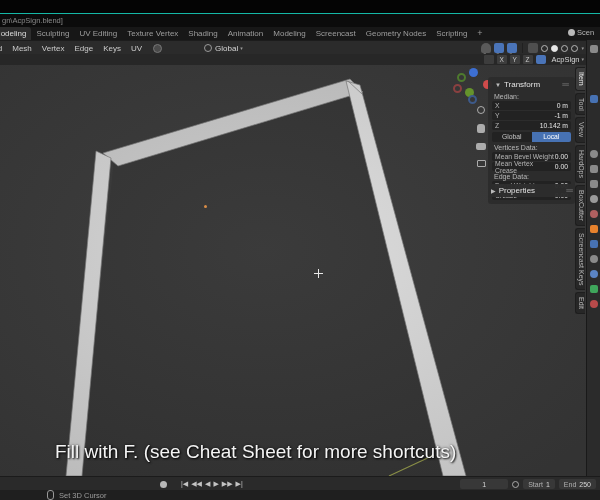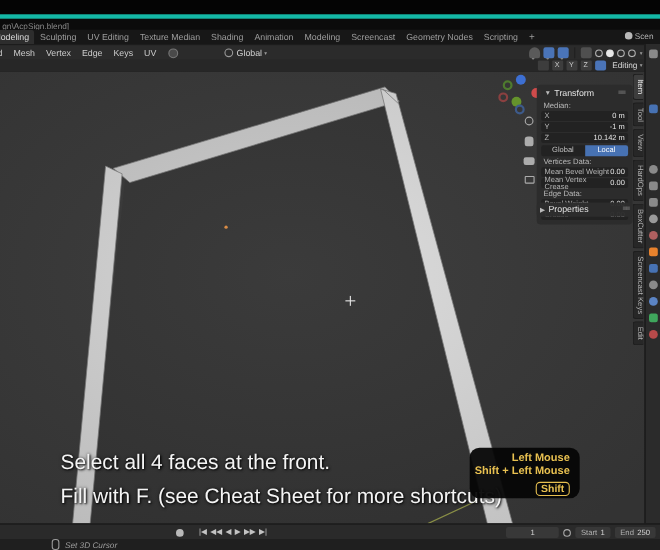--- a/index.html
+++ b/index.html
@@ -2,21 +2,21 @@
 <html><head>
 <meta charset="utf-8">
 <style>
   html,body{margin:0;padding:0;background:#000;}
   .app{position:relative;width:600px;height:500px;overflow:hidden;
        font-family:"Liberation Sans",sans-serif;background:#000;
        -webkit-font-smoothing:antialiased;}
   .abs{position:absolute;}
   
   .title-band{left:0;top:0;width:600px;height:13px;background:#040404;}
-  .title-row{left:0;top:13px;width:600px;height:14px;background:#0b0b0b;border-top:4px solid #14b8a6;}
+  .title-row{left:0;top:13px;width:600px;height:14px;background:#0b0b0b;border-top:1px solid #14b8a6;}
   .title-text{position:absolute;left:2px;top:2px;font-size:7.5px;color:#8a8a8a;white-space:nowrap;}
   
   .tabs-row{left:0;top:27px;width:600px;height:13px;background:#171717;display:flex;align-items:stretch;overflow:hidden;}
   .ws-tab{font-size:8px;color:#9d9d9d;padding:2px 5px 0 5px;white-space:nowrap;}
   .ws-tab.active{background:#2d2d2d;color:#dcdcdc;border-radius:3px 3px 0 0;}
   .ws-add{font-size:9px;color:#9d9d9d;padding:1px 5px 0 5px;}
   .scene-sel{position:absolute;right:0;top:1px;display:flex;align-items:center;gap:2px;width:32px;overflow:hidden;}
   .scene-ico{width:7px;height:7px;border-radius:50%;background:#b9b9b9;flex:none;}
   .scene-txt{font-size:7.5px;color:#b5b5b5;white-space:nowrap;}
   
@@ -90,38 +90,38 @@
   .autokey{width:7px;height:7px;border-radius:50%;background:#b9b9b9;margin-left:160px;}
   .play-btns{display:flex;gap:3px;margin-left:14px;}
   .pb{font-size:7px;color:#c3c3c3;line-height:12px;}
   .tl-right{margin-left:auto;display:flex;align-items:center;gap:4px;padding-right:4px;}
   .tl-field{background:#383838;border-radius:2px;height:10px;display:flex;align-items:center;gap:3px;padding:0 5px;font-size:7px;color:#d6d6d6;}
   .tl-field .lab{color:#b0b0b0;}
   .clock-ico{width:7px;height:7px;border:1px solid #aaa;border-radius:50%;box-sizing:border-box;}
   
   .statusbar{left:0;top:490px;width:600px;height:10px;background:#1f1f1f;display:flex;align-items:center;}
   .mouse-ico{width:5px;height:8px;border:1px solid #999;border-radius:3px;margin-left:47px;}
-  .status-text{font-size:7.5px;color:#9c9c9c;margin-left:5px;font-style:italic;}
+  .status-text{font-size:7.5px;color:#9c9c9c;margin-left:5px;}
 </style>
 </head>
 <body>
 
 <div class="app">
 
   <div class="abs title-band"></div>
   <div class="abs title-row">
     <span class="title-text">gn\AcpSign.blend]</span>
   </div>
 
   <div class="abs tabs-row">
     <div style="display:flex;margin-left:-11px;">
       <span class="ws-tab active">Modeling</span>
       <span class="ws-tab">Sculpting</span>
       <span class="ws-tab">UV Editing</span>
-      <span class="ws-tab">Texture Median</span>
+      <span class="ws-tab">Texture Vertex</span>
       <span class="ws-tab">Shading</span>
       <span class="ws-tab">Animation</span>
       <span class="ws-tab">Modeling</span>
       <span class="ws-tab">Screencast</span>
       <span class="ws-tab">Geometry Nodes</span>
       <span class="ws-tab">Scripting</span>
       <span class="ws-add">+</span>
     </div>
     <div class="scene-sel">
       <span class="scene-ico"></span>
@@ -156,21 +156,21 @@
       <span class="chev">▾</span>
     </div>
   </div>
 
   <div class="abs tool-row">
     <span class="mirror-ico"></span>
     <span class="xyz-btn">X</span>
     <span class="xyz-btn">Y</span>
     <span class="xyz-btn">Z</span>
     <span class="tool-blue"></span>
-    <span class="options-lbl dd">Editing</span>
+    <span class="options-lbl dd">AcpSign</span>
   </div>
 
   <div class="abs viewport">
     <svg width="586" height="411" viewBox="0 0 586 411">
 
       <polygon points="114,96 349,28 447,411 80,411" fill="#373737"></polygon>
 
       <polygon points="103,88 350,14 363,27 118,101" fill="#cbcbcb" stroke="#7d7d7d" stroke-width="0.7"></polygon>
       <polygon points="96,86 111,93 82,411 66,411" fill="#d6d6d6" stroke="#7d7d7d" stroke-width="0.7"></polygon>
       <polygon points="346,16 360,20 466,411 443,411" fill="#dedede" stroke="#7d7d7d" stroke-width="0.7"></polygon>
@@ -259,28 +259,22 @@
     <div class="side-tabs">
       <div class="side-tab active">Item</div>
       <div class="side-tab">Tool</div>
       <div class="side-tab">View</div>
       <div class="side-tab">HardOps</div>
       <div class="side-tab">BoxCutter</div>
       <div class="side-tab">Screencast Keys</div>
       <div class="side-tab">Edit</div>
     </div>
 
-    <div class="note-line" style="left:55px;top:345px;">Select all 4 faces at the front.</div>
     <div class="note-line" style="left:55px;top:376px;">Fill with F. (see Cheat Sheet for more shortcuts)</div>
 
-    <div class="cast-box">
-      <div class="cast-line">Left Mouse</div>
-      <div class="cast-line">Shift + Left Mouse</div>
-      <span class="cast-badge">Shift</span>
-    </div>
   </div>
 
   <div class="abs props-strip">
     <div class="p-ico" style="top:5px;background:#8a8a8a;"></div>
     <div class="p-ico" style="top:55px;background:#4772b3;"></div>
     <div class="p-ico" style="top:110px;background:#8a8a8a;border-radius:50%;"></div>
     <div class="p-ico" style="top:125px;background:#8a8a8a;"></div>
     <div class="p-ico" style="top:140px;background:#8a8a8a;"></div>
     <div class="p-ico" style="top:155px;background:#9a9a9a;border-radius:50%;"></div>
     <div class="p-ico" style="top:170px;background:#b06060;border-radius:50%;"></div>

